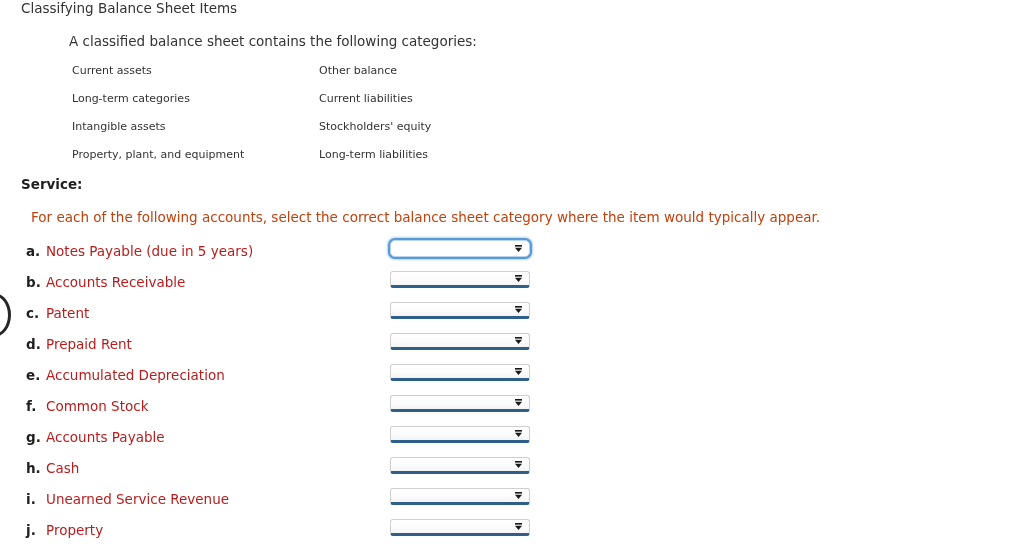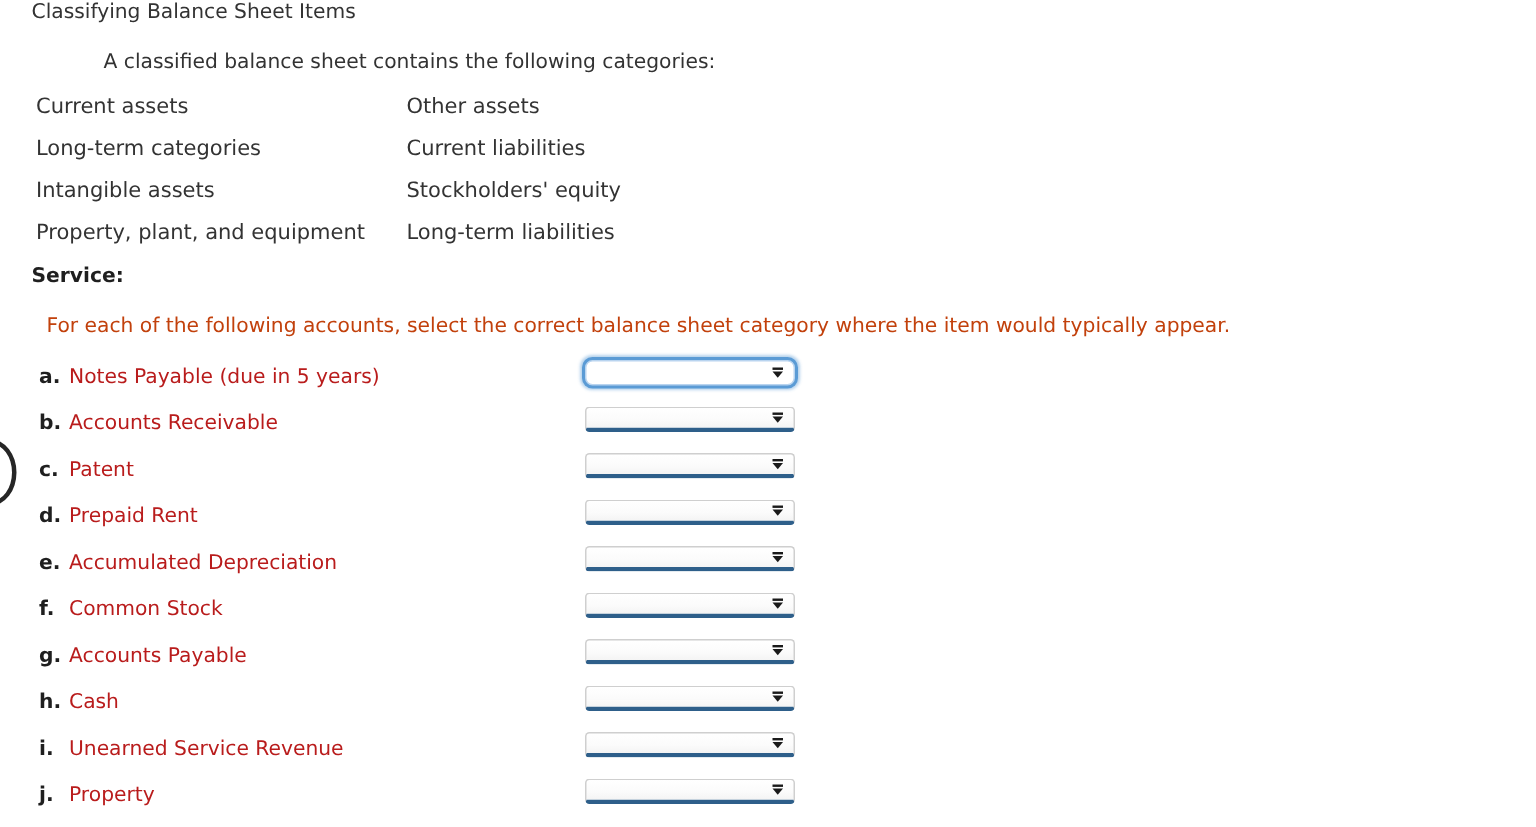--- a/index.html
+++ b/index.html
@@ -53,24 +53,25 @@
     top: 62px;
     width: 600px;
   }
   .cat-row {
     position: relative;
     height: 28px;
   }
   .cat-left, .cat-right {
     position: absolute;
     top: 0;
-    font-size: 14px;
+    font-size: 11px;
     line-height: 18px;
     color: #333333;
     white-space: nowrap;
+    margin-left: 48px;
   }
   .cat-left  { left: 0px; }
   .cat-right { left: 247px; }
 
   
   .required-label {
     position: absolute;
     left: 21px;
     top: 176px;
     font-size: 13.5px;
@@ -174,21 +175,21 @@
 
 <div class="page">
 
   <div class="title">Classifying Balance Sheet Items</div>
 
   <div class="intro">A classified balance sheet contains the following categories:</div>
 
   <div class="cat-list">
       <div class="cat-row">
         <span class="cat-left">Current assets</span>
-        <span class="cat-right">Other assets</span>
+        <span class="cat-right">Other balance</span>
       </div>
       <div class="cat-row">
         <span class="cat-left">Long-term categories</span>
         <span class="cat-right">Current liabilities</span>
       </div>
       <div class="cat-row">
         <span class="cat-left">Intangible assets</span>
         <span class="cat-right">Stockholders' equity</span>
       </div>
       <div class="cat-row">

